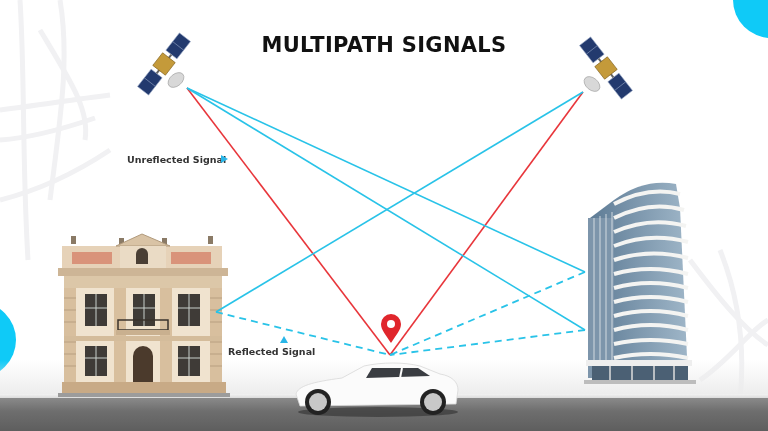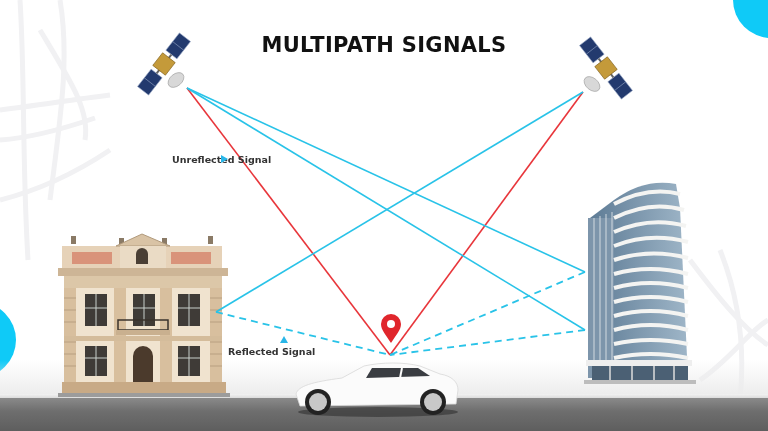--- a/index.html
+++ b/index.html
@@ -14,21 +14,21 @@
       position: absolute; left: 0; top: 33px; width: 768px; text-align: center;
       font-family: "DejaVu Sans", sans-serif; font-weight: bold; font-size: 21px;
       letter-spacing: 0.3px; color: #111111;
       padding-left: 0px;
     }
     .title span { display: inline-block; transform: translateX(0px); }
     .label {
       position: absolute; font-family: "DejaVu Sans", sans-serif; font-weight: bold;
       font-size: 9.5px; color: #333333; white-space: nowrap;
     }
-    .label-unreflected { left: 127px; top: 154px; margin-left: 45px; }
+    .label-unreflected { left: 127px; top: 154px; }
     .label-reflected { left: 228px; top: 346px; }
     .tri-right {
       position: absolute; left: 221px; top: 155px; width: 0; height: 0;
       border-top: 4.5px solid transparent; border-bottom: 4.5px solid transparent;
       border-left: 7px solid #29b6e8;
     }
     .tri-up {
       position: absolute; left: 280px; top: 336px; width: 0; height: 0;
       border-left: 4.5px solid transparent; border-right: 4.5px solid transparent;
       border-bottom: 7px solid #29b6e8;

